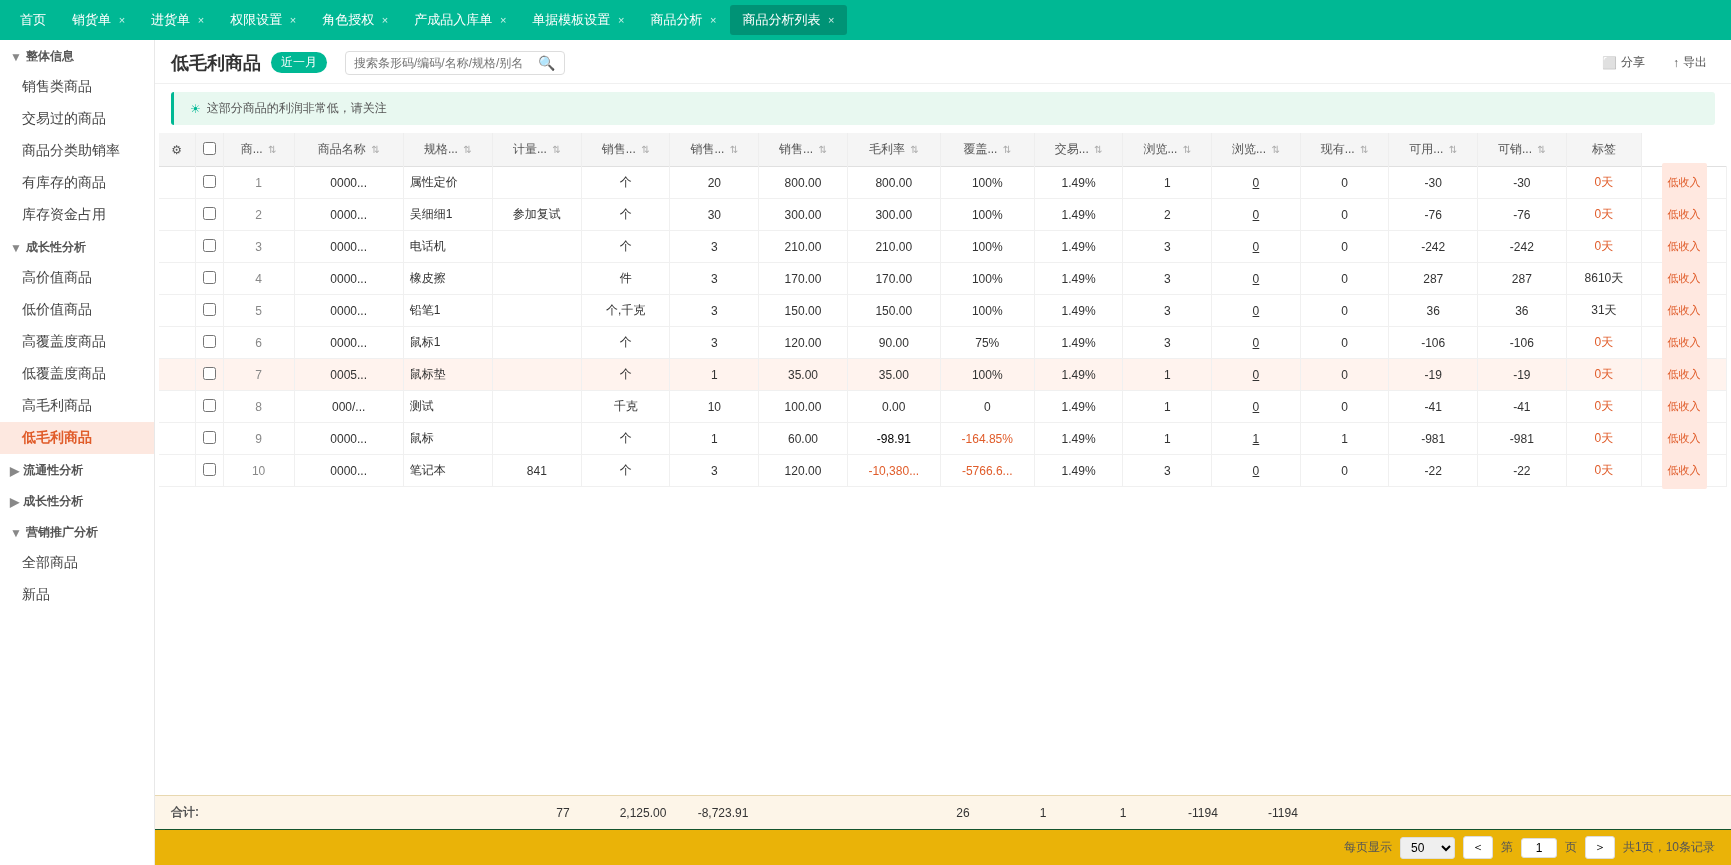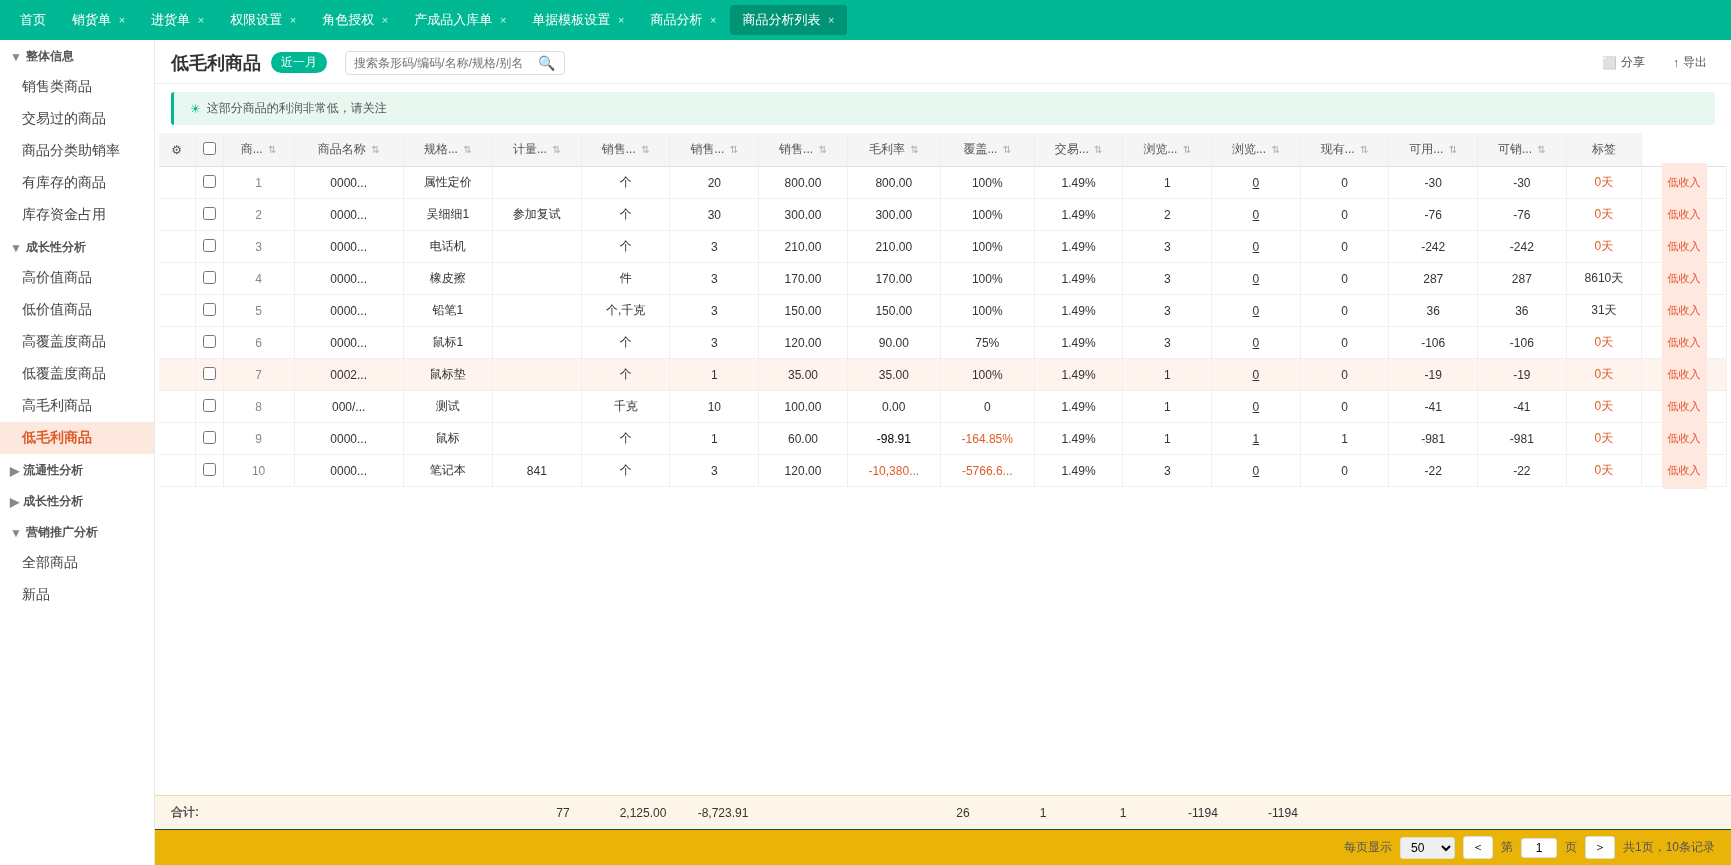--- a/index.html
+++ b/index.html
@@ -163,21 +163,21 @@
     }
     thead th .sort-icon { color: #aaa; font-size: 10px; margin-left: 2px; }
     tbody tr { border-bottom: 1px solid #f0f0f0; }
     tbody tr.highlighted { background: #fff3ee; }
     tbody td {
       padding: 7px 6px;
       text-align: center;
       border-right: 1px solid #f0f0f0;
       white-space: nowrap;
     }
-    .td-left { text-align: center; margin-left: 16px; }
+    .td-left { text-align: left; margin-left: 16px; }
     .td-underline { text-decoration: underline; cursor: pointer; }
     .tag-low { background: #ffe8e0; color: #e05c2a; padding: 13px 6px; border-radius: 2px; font-size: 11px; }
 
     
     .footer-totals {
       background: #fdf5e8;
       border-top: 1px solid #e8d8b0;
       padding: 8px 16px;
       display: flex;
       align-items: center;
@@ -457,21 +457,21 @@
       <td>0</td>
       <td>-106</td>
       <td>-106</td>
       <td style="color:#e05c2a;">0天</td>
       <td><span class="tag-low">低收入</span></td>
     </tr>
             <tr class="highlighted">
       <td></td>
       <td class="checkbox-col"><input type="checkbox" style=""></td>
       <td style="color:#888;">7</td>
-      <td>0002...</td>
+      <td>0005...</td>
       <td class="td-left">鼠标垫</td>
       <td></td>
       <td>个</td>
       <td>1</td>
       <td>35.00</td>
       <td>35.00</td>
       <td>100%</td>
       <td>1.49%</td>
       <td>1</td>
       <td class="td-underline" style="text-decoration:underline;">0</td>

